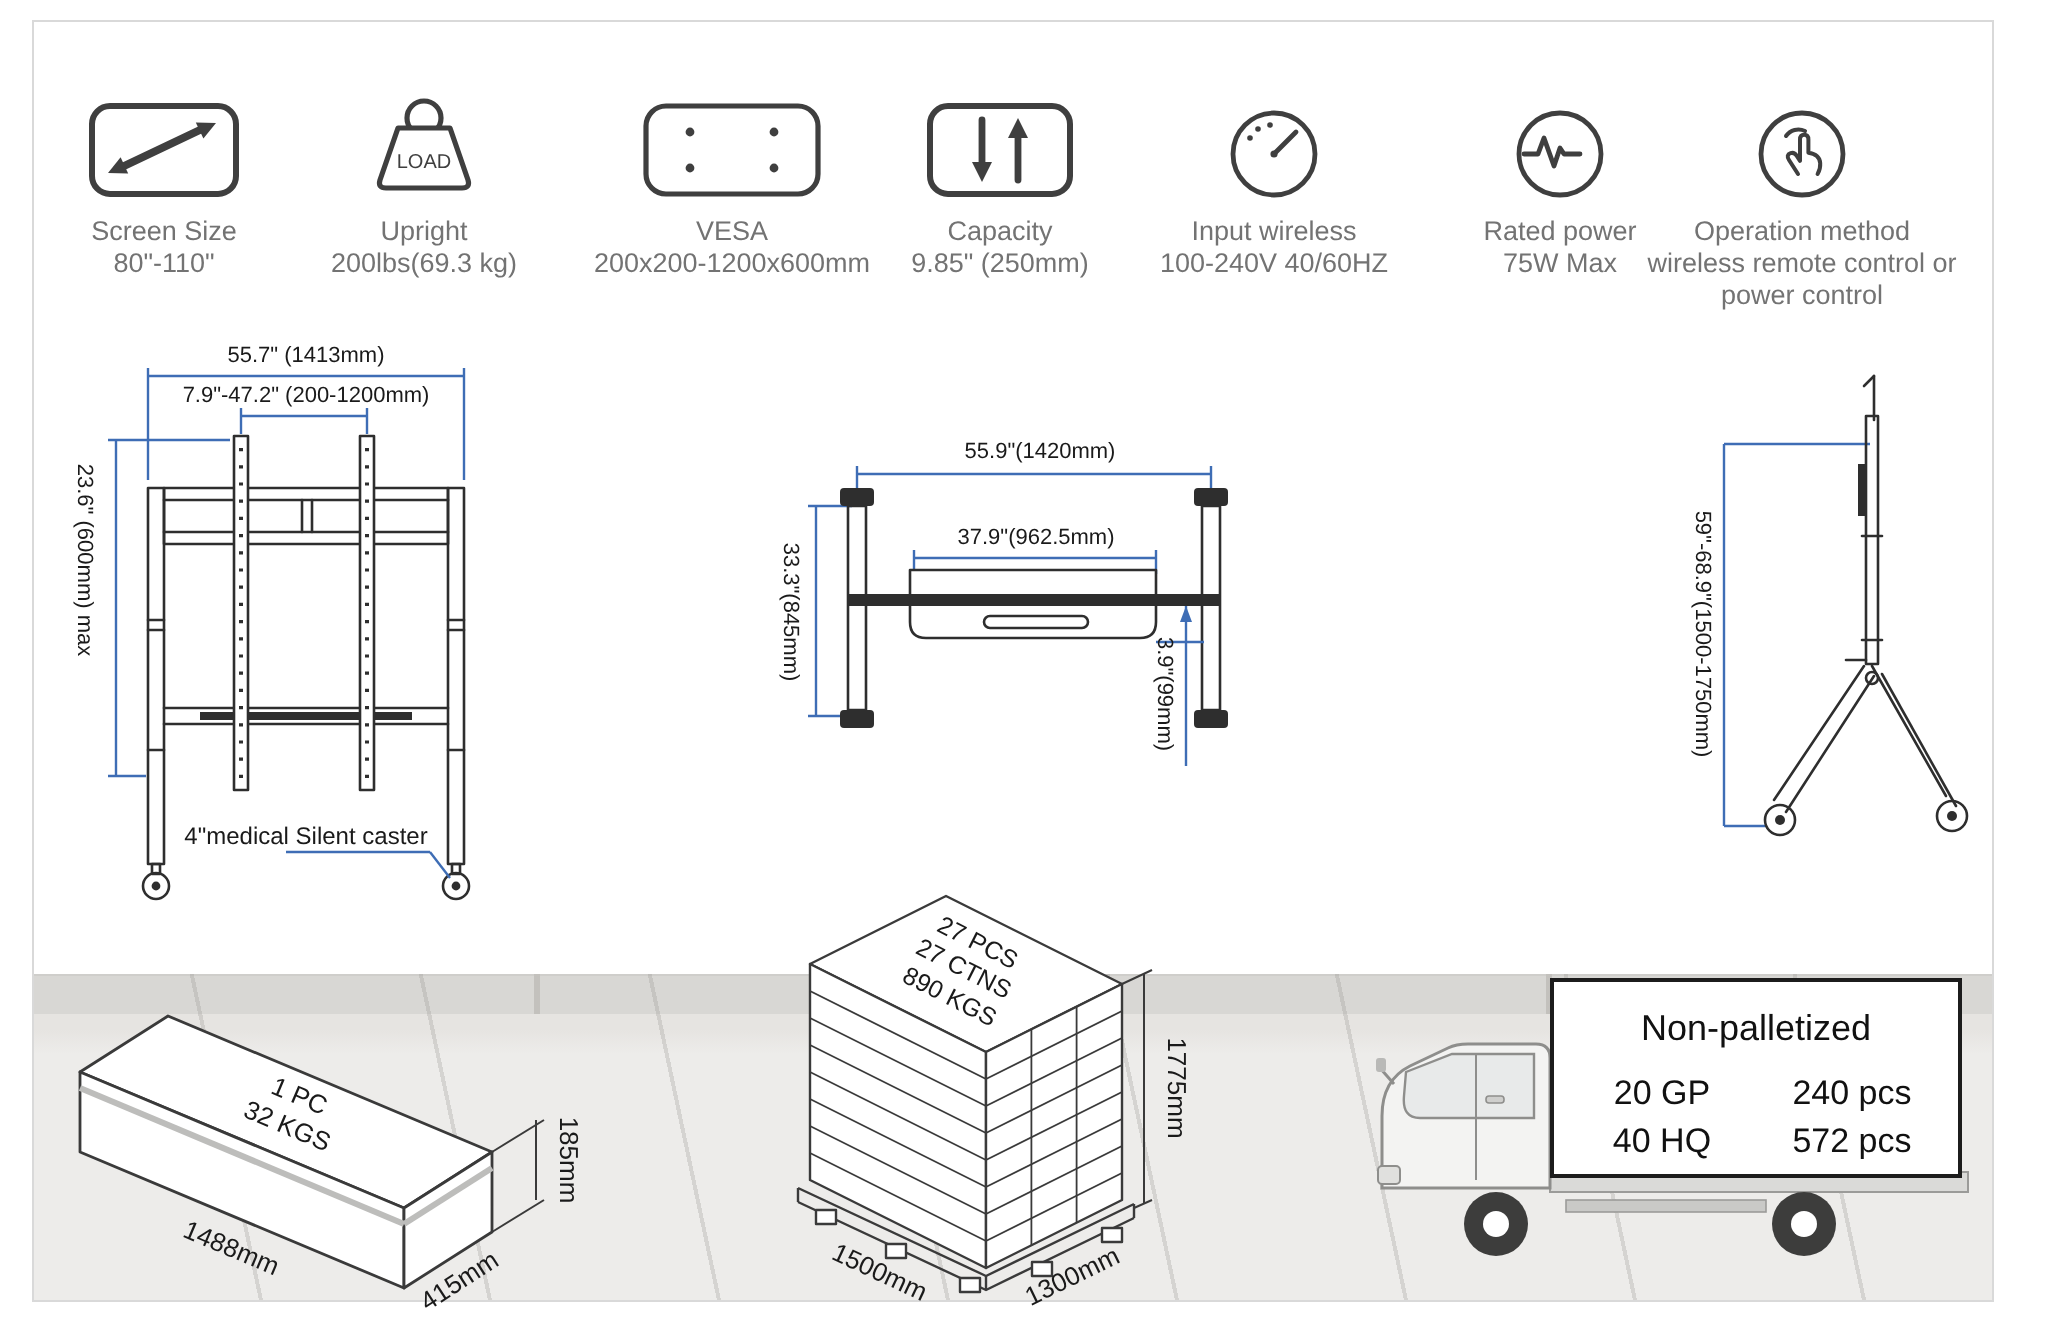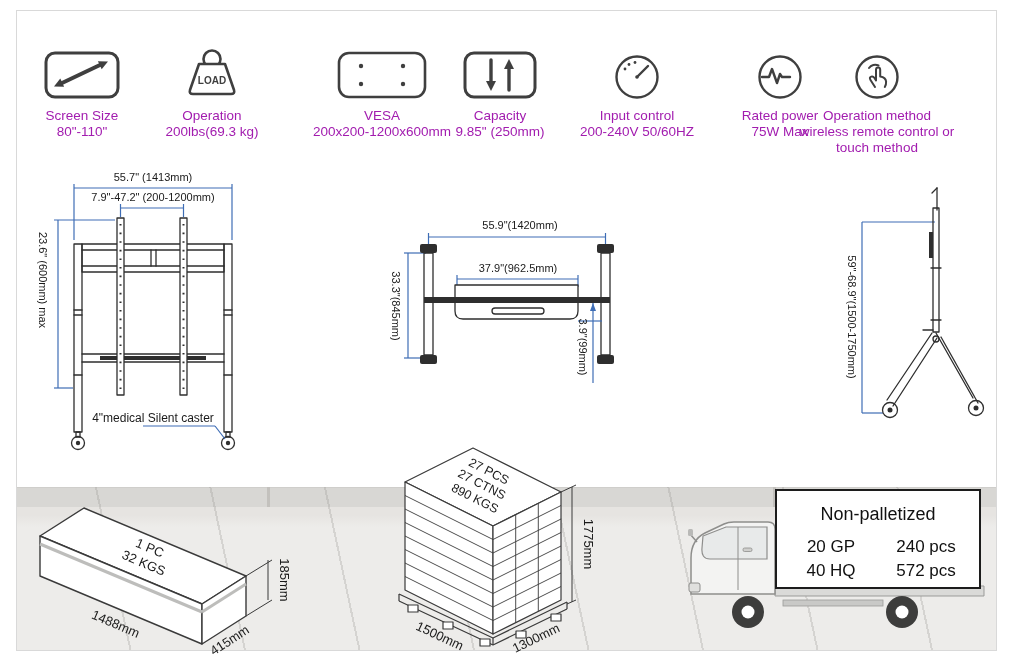--- a/index.html
+++ b/index.html
@@ -15,22 +15,22 @@
   .floor {
     position:absolute; left:17px; top:487px; width:979px; height:163px;
     background-image:
       repeating-linear-gradient(78deg, rgba(150,148,144,0) 0 110px, rgba(150,148,144,0.28) 110px 112px),
       repeating-linear-gradient(90deg, rgba(150,148,144,0) 0 250px, #c3c1bd 250px 253px),
       linear-gradient(180deg, #cfcecb 0 1px, #d8d7d4 1px 20px, #e6e4e1 20px 28px, #edecea 40px 100%);
     background-size:auto, 100% 20px, auto;
     background-repeat:repeat, no-repeat, repeat;
   }
   .spec { position:absolute; top:36px; text-align:center; }
-  .spec .icon { height:64px; display:flex; align-items:flex-end; justify-content:center; margin-bottom:8px;font-weight:bold; }
-  .spec .t { font-size:13.5px; line-height:1.18; color:#a21caf;text-align:center; }
+  .spec .icon { height:64px; display:flex; align-items:flex-end; justify-content:center; margin-bottom:8px; }
+  .spec .t { font-size:13.5px; line-height:1.18; color:#737373;text-align:center; }
   .abs { position:absolute; }
   svg { display:block; overflow:visible; }
   .ic { stroke:#3f3f3f; fill:none; stroke-linecap:round; stroke-linejoin:round; }
   .dim { fill:#1a1a1a; font-size:11px; }
   .dimb { fill:#1a1a1a; font-size:13px; }
   .bl { stroke:#3e6db5; stroke-width:1.2; fill:none; }
   .dk { stroke:#2e2e2e; stroke-width:1.3; fill:none; stroke-linecap:round; stroke-linejoin:round; }
   .dkf { fill:#2e2e2e; stroke:none; }
   .wh { fill:#ffffff; }
 </style>
@@ -54,25 +54,25 @@
 </div>
 
 <div class="spec" style="left:147px;width:130px;">
   <div class="icon">
     <svg width="62" height="52" viewBox="0 0 62 52">
       <circle class="ic" cx="31" cy="11" r="8.5" stroke-width="2.6"></circle>
       <path class="ic wh" stroke-width="2.6" d="M18,16 L44,16 L53,42 q1.2,4 -3,4 L12,46 q-4.2,0 -3,-4 Z"></path>
       <text x="31" y="36" text-anchor="middle" font-size="10" fill="#3f3f3f">LOAD</text>
     </svg>
   </div>
-  <div class="t">Operation</div>
+  <div class="t">Upright</div>
   <div class="t">200lbs(69.3 kg)</div>
 </div>
 
-<div class="spec" style="left:291px;width:150px;margin-left:16px;">
+<div class="spec" style="left:291px;width:150px;">
   <div class="icon">
     <svg width="92" height="50" viewBox="0 0 92 50">
       <rect class="ic" x="3" y="3" width="86" height="44" rx="10" stroke-width="2.6"></rect>
       <circle cx="25" cy="16" r="2.2" fill="#3f3f3f"></circle>
       <circle cx="67" cy="16" r="2.2" fill="#3f3f3f"></circle>
       <circle cx="25" cy="34" r="2.2" fill="#3f3f3f"></circle>
       <circle cx="67" cy="34" r="2.2" fill="#3f3f3f"></circle>
     </svg>
   </div>
   <div class="t">VESA</div>
@@ -97,46 +97,46 @@
   <div class="icon">
     <svg width="46" height="46" viewBox="0 0 46 46">
       <circle class="ic" cx="23" cy="23" r="20.5" stroke-width="2.4"></circle>
       <line class="ic" x1="23" y1="23" x2="34" y2="12" stroke-width="2.4"></line>
       <circle cx="23" cy="23" r="1.8" fill="#3f3f3f"></circle>
       <circle cx="11" cy="15" r="1.4" fill="#3f3f3f"></circle>
       <circle cx="15" cy="10.5" r="1.4" fill="#3f3f3f"></circle>
       <circle cx="21" cy="8.5" r="1.4" fill="#3f3f3f"></circle>
     </svg>
   </div>
-  <div class="t">Input control</div>
-  <div class="t">200-240V 50/60HZ</div>
+  <div class="t">Input wireless</div>
+  <div class="t">100-240V 40/60HZ</div>
 </div>
 
 <div class="spec" style="left:715px;width:130px;">
   <div class="icon">
     <svg width="46" height="46" viewBox="0 0 46 46">
       <circle class="ic" cx="23" cy="23" r="20.5" stroke-width="2.4"></circle>
       <path d="M5,23 h7 l3,-8 5,14 3,-9 2,3 h8" stroke="#ffffff" stroke-width="6" fill="none"></path>
       <path class="ic" d="M5,23 h7 l3,-8 5,14 3,-9 2,3 h8" stroke-width="2.4"></path>
     </svg>
   </div>
   <div class="t">Rated power</div>
   <div class="t">75W Max</div>
 </div>
 
-<div class="spec" style="left:794px;width:166px;">
+<div class="spec" style="left:818px;width:166px;">
   <div class="icon">
     <svg width="46" height="46" viewBox="0 0 46 46">
       <circle class="ic" cx="23" cy="23" r="20.5" stroke-width="2.4"></circle>
       <path class="ic" stroke-width="2" d="M15,14 a7.5,7.5 0 0 1 9.5,-2.5"></path>
       <path class="ic" stroke-width="2" d="M21,33 l-4.5,-7 q-1.6,-2.6 0.8,-3.4 q1.8,-0.6 3,1.2 l1.7,2.6 l0,-10.6 q0,-2.4 2.1,-2.4 q2.1,0 2.1,2.4 l0,6.6 q5.6,0.8 5.9,5.2 q0.2,3 -1.3,5.4"></path>
     </svg>
   </div>
   <div class="t">Operation method</div>
-  <div class="t">wireless remote control or touch method</div>
+  <div class="t">wireless remote control or power control</div>
 </div>
 
 <svg class="abs" style="left:25px;top:160px;" width="250" height="300" viewBox="0 0 250 300">
   <text class="dim" x="128" y="21" text-anchor="middle">55.7" (1413mm)</text>
   <g class="bl">
     <line x1="49" y1="28" x2="207" y2="28"></line>
     <line x1="49" y1="24" x2="49" y2="80"></line>
     <line x1="207" y1="24" x2="207" y2="80"></line>
   </g>
   <text class="dim" x="128" y="41" text-anchor="middle">7.9"-47.2" (200-1200mm)</text>

